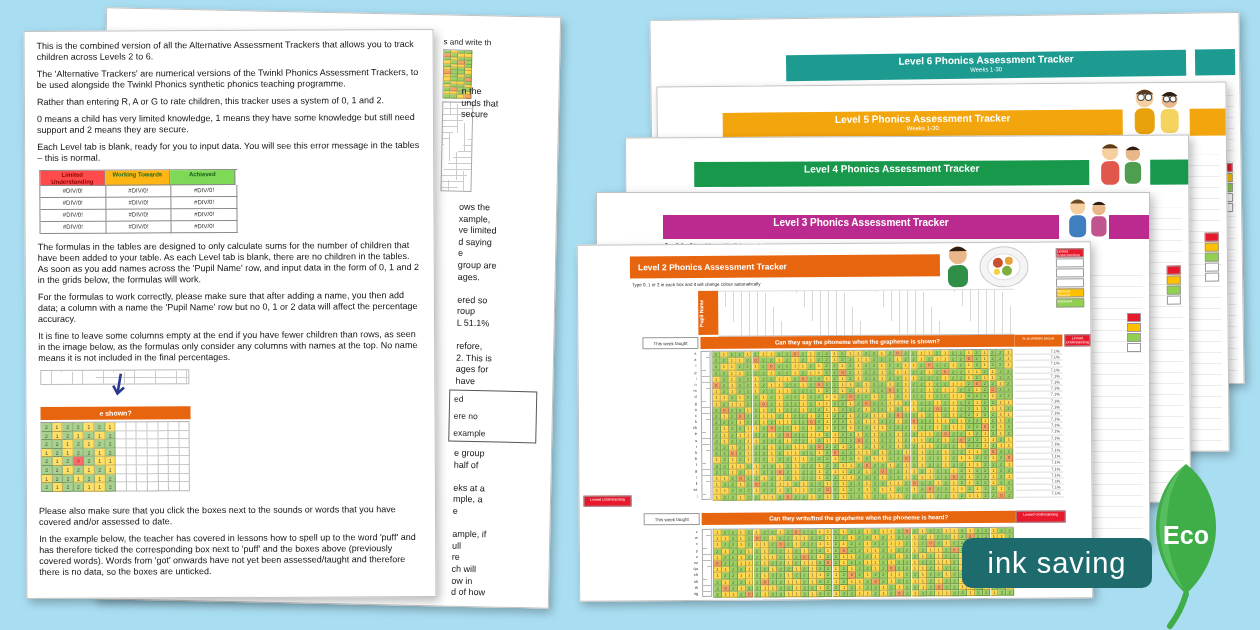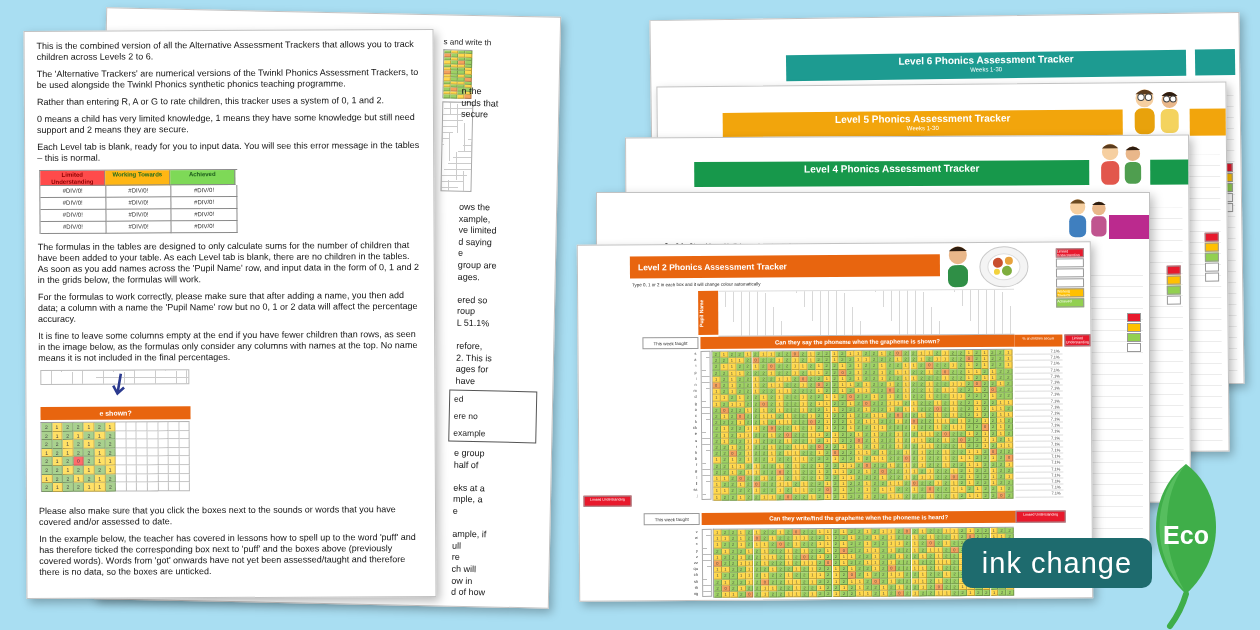--- a/index.html
+++ b/index.html
@@ -414,20 +414,23 @@
       <div class="ml" style="background: rgb(232, 25, 44);"></div>
       <div class="ml" style="background: rgb(255, 192, 0);"></div>
       <div class="ml" style="background: rgb(146, 208, 80);"></div>
       <div class="ml"></div>
     </div>
   </div>
 
   <div class="sheet" style="left:596px;top:192px;width:554px;height:356px;z-index:4;">
     <div class="sheet-lines"></div>
     <div class="sheet-leftcol"></div>
+    <div class="sheet-header" style="left: 66px; top: 22px; width: 396px; height: 24px; background: rgb(187, 42, 142);">
+      <div class="sh-title">Level 3 Phonics Assessment Tracker</div>
+    </div>
     <div class="sheet-note" style="left:68px;top:50px;width:160px;">Type 0, 1 or 2 in each box and it will change colour automatically</div>
     <div class="clipart" style="left:462px;top:0px;">
       <svg width="56" height="48" viewBox="0 0 66 54">
         <circle cx="22" cy="15" r="9" fill="#f6cfa0"></circle>
           <path d="M13 11 q9 -9 18 0" fill="#6b4a21"></path>
         <rect x="12" y="25" width="20" height="26" rx="7" fill="#3f7fbf"></rect>
         <circle cx="47" cy="17" r="8" fill="#e9b78a"></circle>
           <path d="M39 13 q8 -8 16 0" fill="#2e1d10"></path>
         <rect x="38" y="26" width="18" height="24" rx="6" fill="#c0548f"></rect>
       </svg>
@@ -1879,21 +1882,21 @@
         <div class="gc" style="left:244.9px;top:62px;width:7.9px;height:6.2px;line-height:6.2px;background:#9ed164;font-size:4px">2</div>
         <div class="gc" style="left:252.8px;top:62px;width:7.9px;height:6.2px;line-height:6.2px;background:#ffd84d;font-size:4px">1</div>
         <div class="gc" style="left:260.7px;top:62px;width:7.9px;height:6.2px;line-height:6.2px;background:#9ed164;font-size:4px">2</div>
         <div class="gc" style="left:268.6px;top:62px;width:7.9px;height:6.2px;line-height:6.2px;background:#9ed164;font-size:4px">2</div>
         <div class="gc" style="left:276.5px;top:62px;width:7.9px;height:6.2px;line-height:6.2px;background:#ffd84d;font-size:4px">1</div>
         <div class="gc" style="left:284.40000000000003px;top:62px;width:7.9px;height:6.2px;line-height:6.2px;background:#9ed164;font-size:4px">2</div>
         <div class="gc" style="left:292.3px;top:62px;width:7.9px;height:6.2px;line-height:6.2px;background:#9ed164;font-size:4px">2</div>
       </div>
   </div>
 
-  <div class="ink-badge" style="background: rgb(30, 107, 110);">ink change</div>
+  <div class="ink-badge" style="background: rgb(30, 107, 110);">ink saving</div>
   <div class="eco-leaf">
     <svg width="116" height="172" viewBox="0 0 116 172">
       <path d="M58 6 C96 34 100 98 58 136 C16 98 20 34 58 6 Z" fill="#3fae49"></path>
       <path d="M58 6 C36 32 30 86 56 132 C22 96 24 36 58 6 Z" fill="#5cc264" opacity="0.8"></path>
       <path d="M58 136 C54 150 48 160 42 168" stroke="#3fae49" stroke-width="6" fill="none" stroke-linecap="round"></path>
       <text x="58" y="86" text-anchor="middle" fill="#fff" font-size="25" font-weight="bold" font-family="Liberation Sans, sans-serif">Eco</text>
     </svg>
   </div>
 
 </div>

